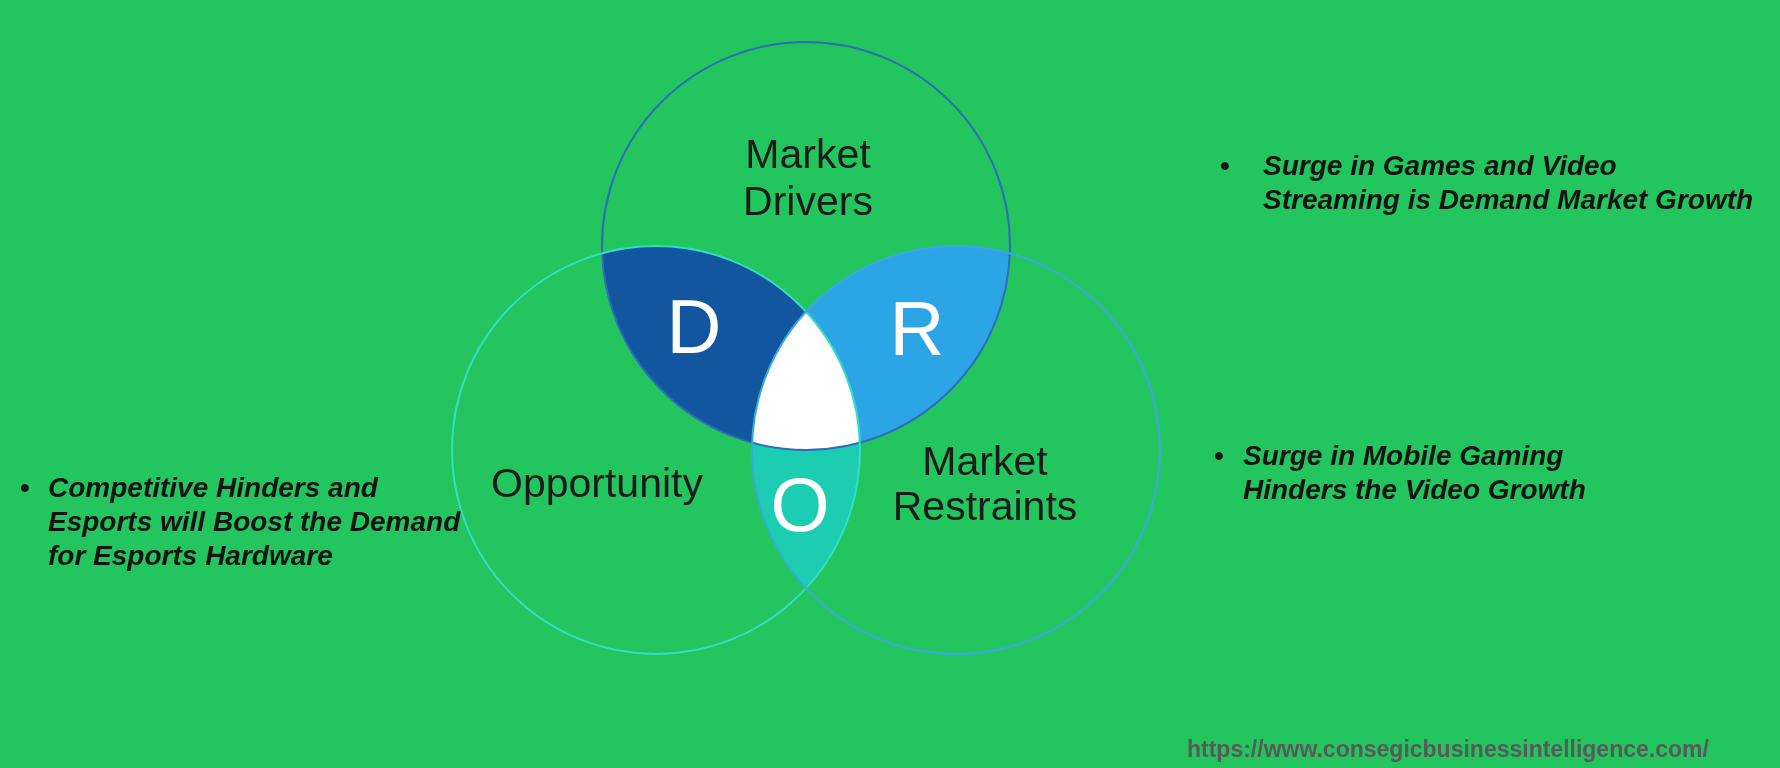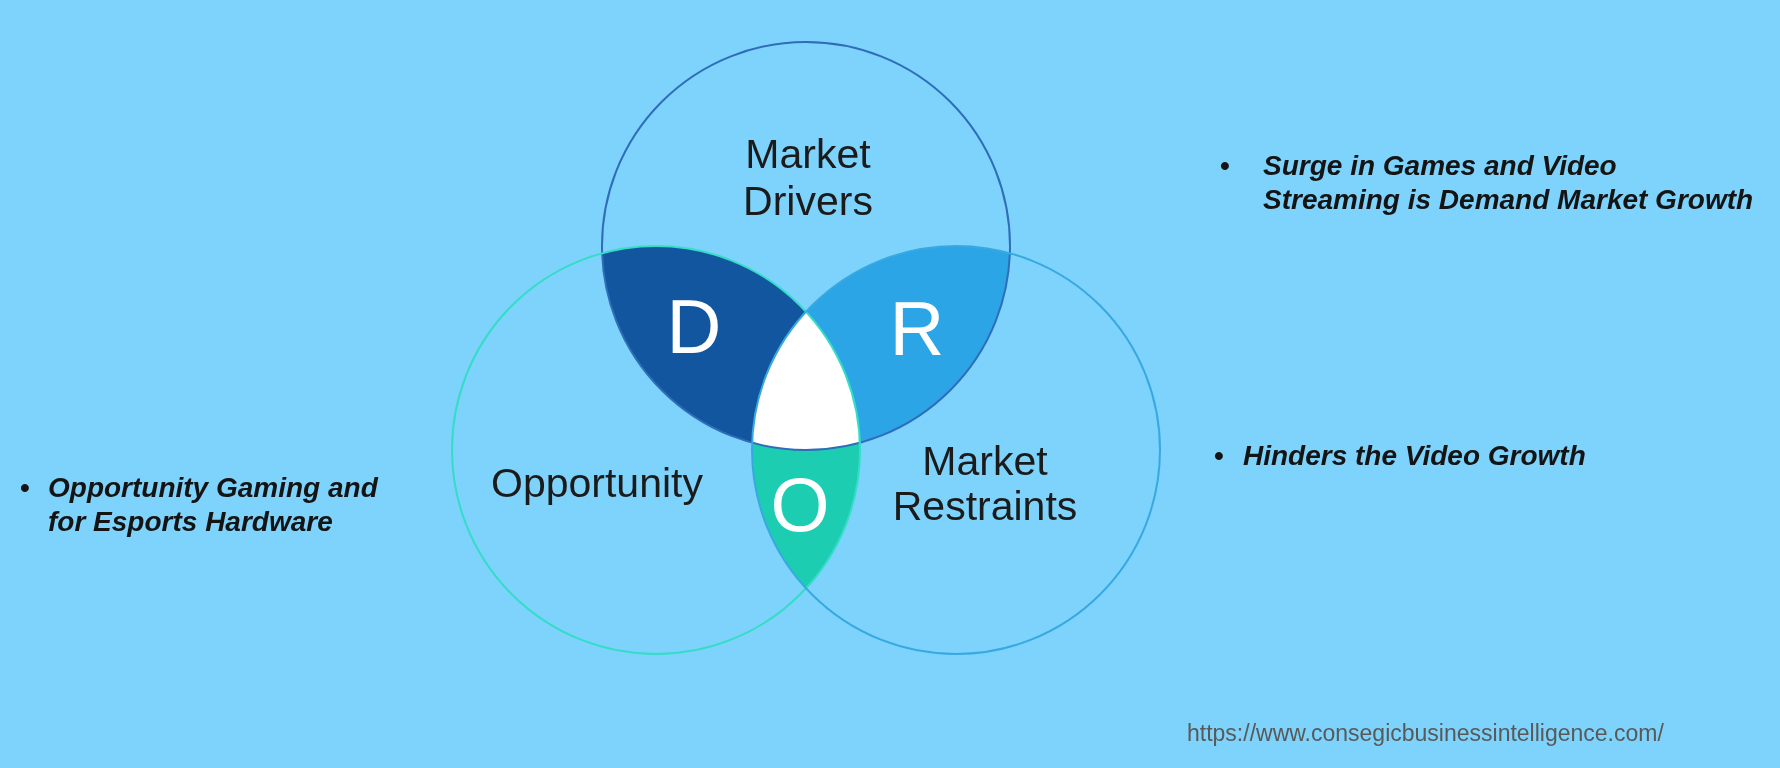--- a/index.html
+++ b/index.html
@@ -4,21 +4,21 @@
 <style>
   html, body {
     margin: 0;
     padding: 0;
     background: #ffffff;
   }
   .canvas {
     position: relative;
     width: 1780px;
     height: 768px;
-    background: #7dd3fc;
+    background: #22c55e;
     overflow: hidden;
     font-family: "Liberation Sans", sans-serif;
   }
   .venn-svg {
     position: absolute;
     left: 0;
     top: 0;
     width: 1780px;
     height: 768px;
   }
@@ -53,23 +53,23 @@
   }
   .annotation-left { left: 20px; top: 471px; }
   .annotation-left .marker { width: 28px; }
   .annotation-right-top { left: 1220px; top: 149px; }
   .annotation-right-top .marker { width: 43px; }
   .annotation-right-bottom { left: 1214px; top: 439px; }
   .annotation-right-bottom .marker { width: 29px; }
   .source-url {
     position: absolute;
     left: 1187px;
-    top: 720px;
+    top: 736px;
     font-size: 23px;
-    font-weight: 400;
+    font-weight: 700;
     color: #595959;
     white-space: nowrap;
   }
 </style>
 </head>
 <body>
 
 <div class="canvas">
 
   <svg class="venn-svg" viewBox="0 0 1780 768">
@@ -114,35 +114,37 @@
     <text class="circle-label" x="985" y="520">Restraints</text>
 
     <text class="overlap-letter" x="694" y="353">D</text>
     <text class="overlap-letter" x="917" y="355">R</text>
     <text class="overlap-letter" x="800" y="531">O</text>
   </svg>
 
   <div class="annotation annotation-left">
     <span class="marker">•</span>
     <span class="lines">
-      <div>Opportunity Gaming and</div>
+      <div>Competitive Hinders and</div>
+      <div>Esports will Boost the Demand</div>
       <div>for Esports Hardware</div>
     </span>
   </div>
 
   <div class="annotation annotation-right-top">
     <span class="marker">•</span>
     <span class="lines">
       <div>Surge in Games and Video</div>
       <div>Streaming is Demand Market Growth</div>
     </span>
   </div>
 
   <div class="annotation annotation-right-bottom">
     <span class="marker">•</span>
     <span class="lines">
+      <div>Surge in Mobile Gaming</div>
       <div>Hinders the Video Growth</div>
     </span>
   </div>
 
   <div class="source-url">https://www.consegicbusinessintelligence.com/</div>
 
 </div>
 
 </body></html>

